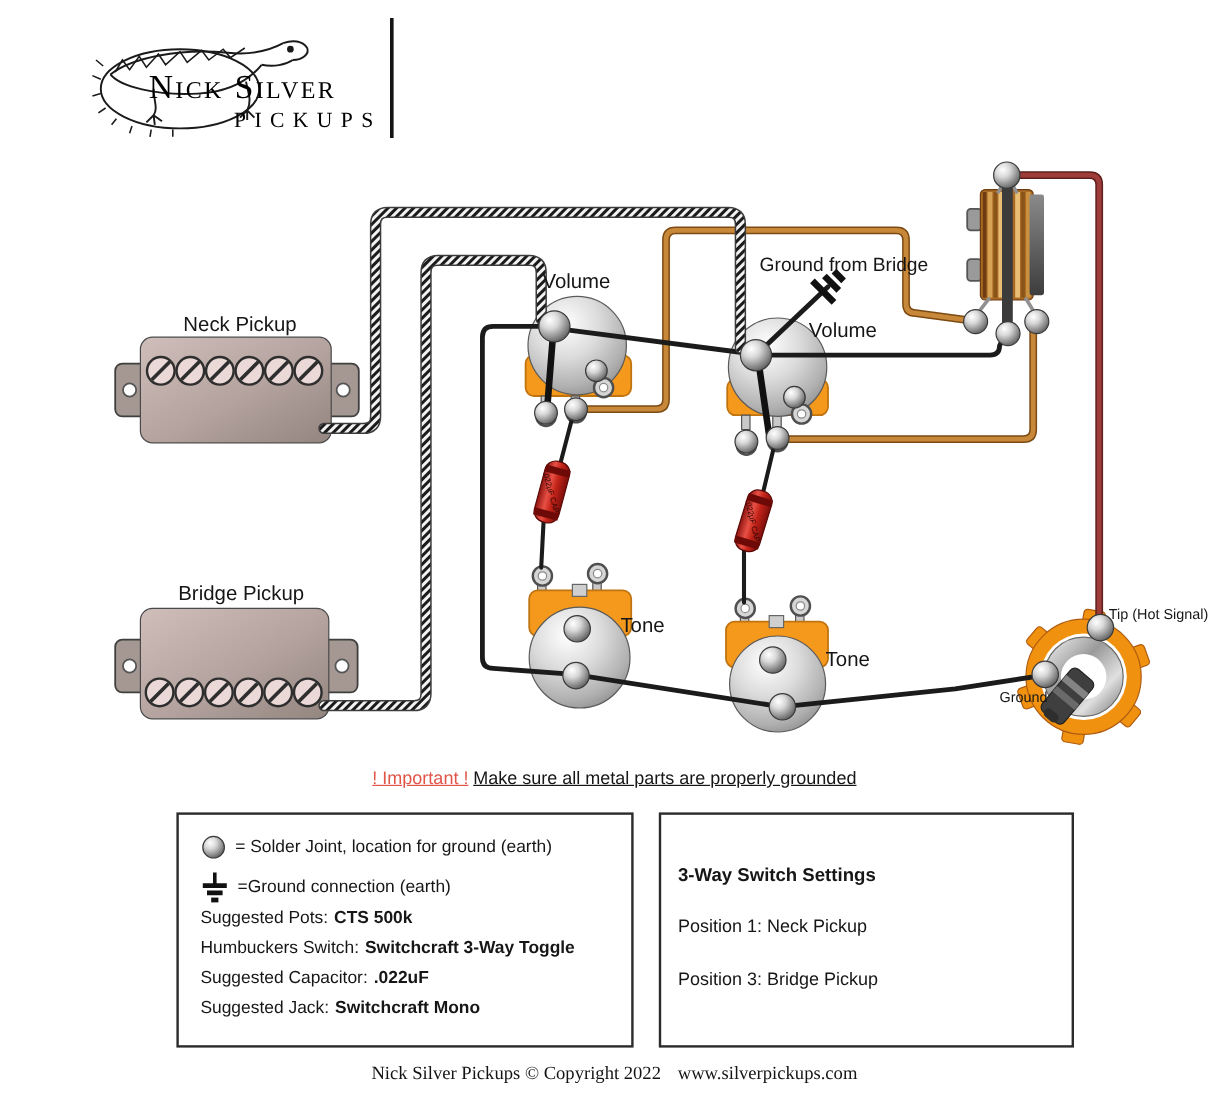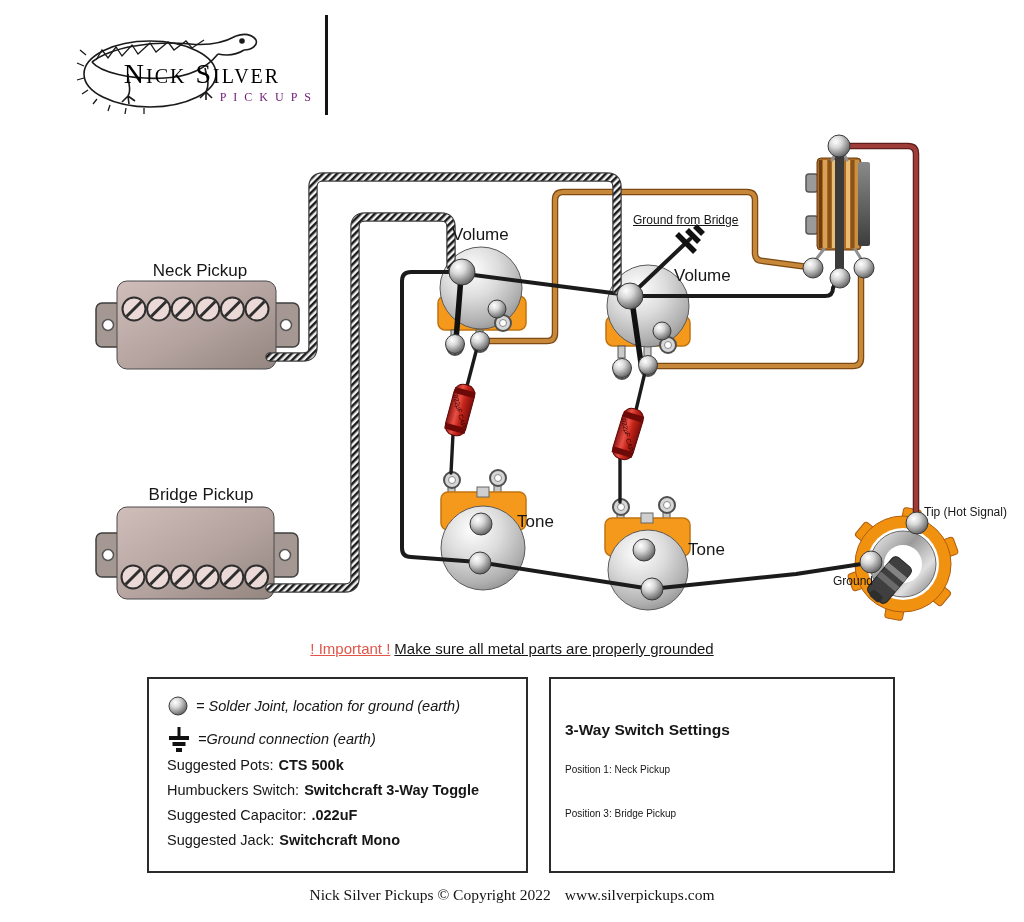--- a/index.html
+++ b/index.html
@@ -5,55 +5,55 @@
   html,body{margin:0;padding:0;background:#fff;}
   .page{position:relative;width:1024px;height:922px;background:#fff;overflow:hidden;
         font-family:"Liberation Sans",sans-serif;color:#161616;}
 
   
   .logo-art{position:absolute;left:60px;top:10px;width:270px;height:110px;}
   .brand-name{position:absolute;left:92px;top:58px;width:220px;text-align:center;
               font-family:"Liberation Serif",serif;font-variant:small-caps;
               font-size:28px;letter-spacing:2px;color:#000000;}
   .brand-sub{position:absolute;left:188px;top:90px;width:130px;text-align:right;
-             font-family:"Liberation Serif",serif;font-size:12px;letter-spacing:7px;color:#701a75;}
+             font-family:"Liberation Serif",serif;font-size:18px;letter-spacing:7px;color:#000000;}
   .divider{position:absolute;left:325px;top:15px;width:3px;height:100px;background:#141414;}
   .title-block{position:absolute;left:352px;top:18px;}
   .title-block h1{margin:0 0 6px 0;font-size:23px;font-weight:700;color:#141414;}
   .subtitle{font-size:15px;line-height:20px;color:#1c1c1c;}
 
   
   .diagram{position:absolute;left:0;top:0;width:1024px;height:922px;}
   .dlabel{position:absolute;font-size:17px;color:#161616;white-space:nowrap;}
-  .dlabel.small{font-size:12px;text-decoration:underline;}
+  .dlabel.small{font-size:16px;}
   .dlabel.tiny{font-size:12px;}
 
   .wire-orange-out{fill:none;stroke:#7c4a12;stroke-width:6.5;stroke-linejoin:round;stroke-linecap:round;}
   .wire-orange-in{fill:none;stroke:var(--wire_coated,#c8883a);stroke-width:4;stroke-linejoin:round;stroke-linecap:round;}
   .wire-red-out{fill:none;stroke:#5e1f1c;stroke-width:6.5;stroke-linejoin:round;stroke-linecap:round;}
   .wire-red-in{fill:none;stroke:var(--wire_hot,#a03a36);stroke-width:4;stroke-linejoin:round;stroke-linecap:round;}
   .wire-black{fill:none;stroke:var(--wire_ground,#1b1b1b);stroke-width:4;stroke-linejoin:round;stroke-linecap:round;}
   .wire-thin{fill:none;stroke:#1b1b1b;stroke-width:3.4;stroke-linejoin:round;stroke-linecap:round;}
   .wire-thick{fill:none;stroke:#111;stroke-width:5.5;stroke-linecap:round;}
   .braid-out{fill:none;stroke:#3c3c3c;stroke-width:9.5;stroke-linejoin:round;stroke-linecap:round;}
   .braid-in{fill:none;stroke:url(#braidpat);stroke-width:7;stroke-linejoin:round;stroke-linecap:round;}
 
   
   .important{position:absolute;left:0;top:640px;width:1024px;text-align:center;font-size:15px;}
   .important .u{text-decoration:underline;}
   .important .imp{color:var(--important_red,#e05548);margin-right:4px;margin-top:48px;}
   .infobox{position:absolute;top:677px;height:196px;border:2px solid #2b2b2b;background:#fff;box-sizing:border-box;}
   .legend-box{left:147px;width:381px;}
   .settings-box{left:549px;width:346px;}
-  .legrow{position:absolute;left:18px;font-size:14.5px;display:flex;align-items:center;font-style:italic;}
+  .legrow{position:absolute;left:18px;font-size:14.5px;display:flex;align-items:center;}
   .legrow .icon{margin-right:7px;display:inline-flex;}
   .suggrow{position:absolute;left:18px;font-size:14.5px;}
   .sv{font-weight:700;margin-left:5px;}
   .settings-title{position:absolute;left:14px;top:42px;font-size:15.5px;font-weight:700;}
-  .setrow{position:absolute;left:14px;font-size:10px;}
+  .setrow{position:absolute;left:14px;font-size:15px;}
   .footer{position:absolute;left:0;top:886px;width:1024px;text-align:center;
           font-family:"Liberation Serif",serif;font-size:15.5px;color:#141414;}
   .footer .site{margin-left:14px;}
 </style>
 </head>
 <body>
 
 <div class="page">
 
   <svg class="logo-art" viewBox="60 10 270 110">

